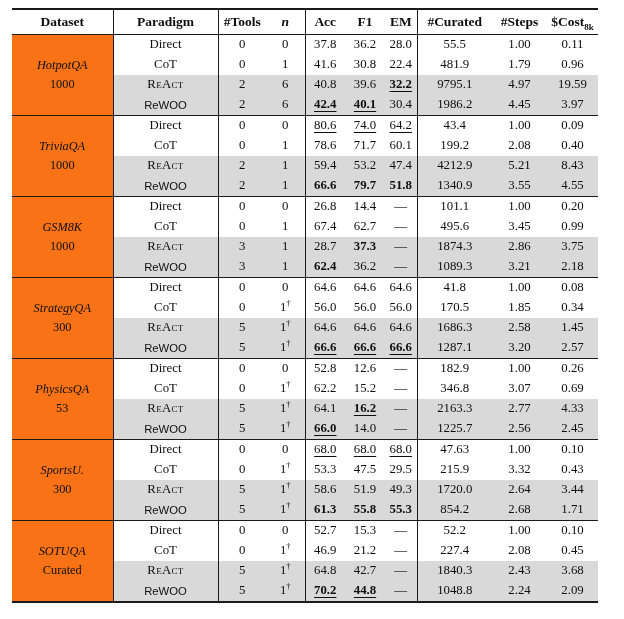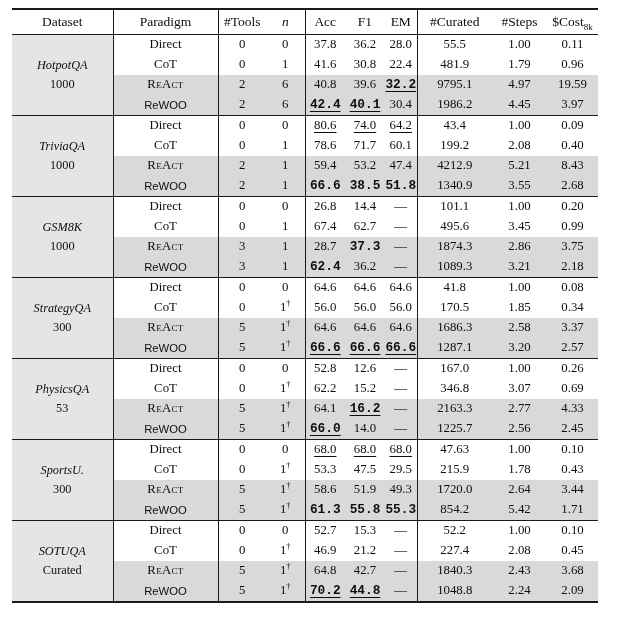--- a/index.html
+++ b/index.html
@@ -15,43 +15,43 @@
     table-layout: fixed;
     width: 586px;
     border-bottom: 2px solid #1a1a1a;
   }
   thead tr {
     border-top: 2px solid #1a1a1a;
     border-bottom: 1.6px solid #1a1a1a;
     height: 25px;
   }
   th {
-    font-weight: normal;
+    font-weight: bold;
     font-size: 13.5px;
     padding: 0;
     white-space: nowrap;
   }
   tbody.group { border-top: 1.8px solid #1a1a1a; }
   td {
     padding: 0;
     height: 20px;
     font-size: 12.8px;
     text-align: center;
     white-space: nowrap;
     vertical-align: middle;
   }
   .vr { border-right: 1.1px solid #1a1a1a; }
   .shaded { background: #d9d9d9; }
-  .c-dataset { background: #e5e5e5; }
+  .c-dataset { background: #f97316; }
   .dataset-name { font-style: italic; font-size: 12.3px; line-height: 19px; }
   .dataset-sub { font-size: 12.3px; line-height: 19px; }
   .ital { font-style: italic; }
   .sc { font-variant: small-caps; letter-spacing: 0.3px; }
   .mono { font-family: Liberation Sans, sans-serif; font-size: 11.3px; }
-  .b { font-weight: bold; font-family: Liberation Mono, monospace; }
+  .b { font-weight: bold; }
   .u { text-decoration: underline; text-underline-offset: 2.5px; text-decoration-thickness: 1px; }
   sup.dagger { font-size: 8.5px; vertical-align: super; line-height: 0; }
   sub.costsub { font-size: 9px; vertical-align: sub; line-height: 0; }
 </style>
 </head>
 <body>
 
 <div class="page">
   <table id="results-table">
     <colgroup>
@@ -166,25 +166,25 @@
           <td class="shaded vr"><span>47.4</span></td>
           <td class="shaded"><span>4212.9</span></td>
           <td class="shaded"><span>5.21</span></td>
           <td class="shaded"><span>8.43</span></td>
         </tr>
         <tr>
           <td class="shaded vr mono">ReWOO</td>
           <td class="shaded"><span>2</span></td>
           <td class="shaded vr"><span>1</span></td>
           <td class="shaded"><span class="b">66.6</span></td>
-          <td class="shaded"><span class="b">38.5</span></td>
+          <td class="shaded"><span class="b">79.7</span></td>
           <td class="shaded vr"><span class="b">51.8</span></td>
           <td class="shaded"><span>1340.9</span></td>
           <td class="shaded"><span>3.55</span></td>
-          <td class="shaded"><span>2.68</span></td>
+          <td class="shaded"><span>4.55</span></td>
         </tr>
       </tbody>
       <tbody class="group">
         <tr>
           <td rowspan="4" class="c-dataset vr">
             <div class="dataset-name">GSM8K</div>
             <div class="dataset-sub">1000</div>
           </td>
           <td class="vr">Direct</td>
           <td><span>0</span></td>
@@ -259,21 +259,21 @@
         </tr>
         <tr>
           <td class="shaded vr sc">ReAct</td>
           <td class="shaded"><span>5</span></td>
           <td class="shaded vr"><span>1</span><sup class="dagger">†</sup></td>
           <td class="shaded"><span>64.6</span></td>
           <td class="shaded"><span>64.6</span></td>
           <td class="shaded vr"><span>64.6</span></td>
           <td class="shaded"><span>1686.3</span></td>
           <td class="shaded"><span>2.58</span></td>
-          <td class="shaded"><span>3.37</span></td>
+          <td class="shaded"><span>1.45</span></td>
         </tr>
         <tr>
           <td class="shaded vr mono">ReWOO</td>
           <td class="shaded"><span>5</span></td>
           <td class="shaded vr"><span>1</span><sup class="dagger">†</sup></td>
           <td class="shaded"><span class="b u">66.6</span></td>
           <td class="shaded"><span class="b u">66.6</span></td>
           <td class="shaded vr"><span class="b u">66.6</span></td>
           <td class="shaded"><span>1287.1</span></td>
           <td class="shaded"><span>3.20</span></td>
@@ -285,21 +285,21 @@
           <td rowspan="4" class="c-dataset vr">
             <div class="dataset-name">PhysicsQA</div>
             <div class="dataset-sub">53</div>
           </td>
           <td class="vr">Direct</td>
           <td><span>0</span></td>
           <td class="vr"><span>0</span></td>
           <td><span>52.8</span></td>
           <td><span>12.6</span></td>
           <td class="vr"><span>—</span></td>
-          <td><span>167.0</span></td>
+          <td><span>182.9</span></td>
           <td><span>1.00</span></td>
           <td><span>0.26</span></td>
         </tr>
         <tr>
           <td class="vr">CoT</td>
           <td><span>0</span></td>
           <td class="vr"><span>1</span><sup class="dagger">†</sup></td>
           <td><span>62.2</span></td>
           <td><span>15.2</span></td>
           <td class="vr"><span>—</span></td>
@@ -347,21 +347,21 @@
           <td><span>0.10</span></td>
         </tr>
         <tr>
           <td class="vr">CoT</td>
           <td><span>0</span></td>
           <td class="vr"><span>1</span><sup class="dagger">†</sup></td>
           <td><span>53.3</span></td>
           <td><span>47.5</span></td>
           <td class="vr"><span>29.5</span></td>
           <td><span>215.9</span></td>
-          <td><span>1.78</span></td>
+          <td><span>3.32</span></td>
           <td><span>0.43</span></td>
         </tr>
         <tr>
           <td class="shaded vr sc">ReAct</td>
           <td class="shaded"><span>5</span></td>
           <td class="shaded vr"><span>1</span><sup class="dagger">†</sup></td>
           <td class="shaded"><span>58.6</span></td>
           <td class="shaded"><span>51.9</span></td>
           <td class="shaded vr"><span>49.3</span></td>
           <td class="shaded"><span>1720.0</span></td>
@@ -369,21 +369,21 @@
           <td class="shaded"><span>3.44</span></td>
         </tr>
         <tr>
           <td class="shaded vr mono">ReWOO</td>
           <td class="shaded"><span>5</span></td>
           <td class="shaded vr"><span>1</span><sup class="dagger">†</sup></td>
           <td class="shaded"><span class="b">61.3</span></td>
           <td class="shaded"><span class="b">55.8</span></td>
           <td class="shaded vr"><span class="b">55.3</span></td>
           <td class="shaded"><span>854.2</span></td>
-          <td class="shaded"><span>5.42</span></td>
+          <td class="shaded"><span>2.68</span></td>
           <td class="shaded"><span>1.71</span></td>
         </tr>
       </tbody>
       <tbody class="group">
         <tr>
           <td rowspan="4" class="c-dataset vr">
             <div class="dataset-name">SOTUQA</div>
             <div class="dataset-sub">Curated</div>
           </td>
           <td class="vr">Direct</td>

